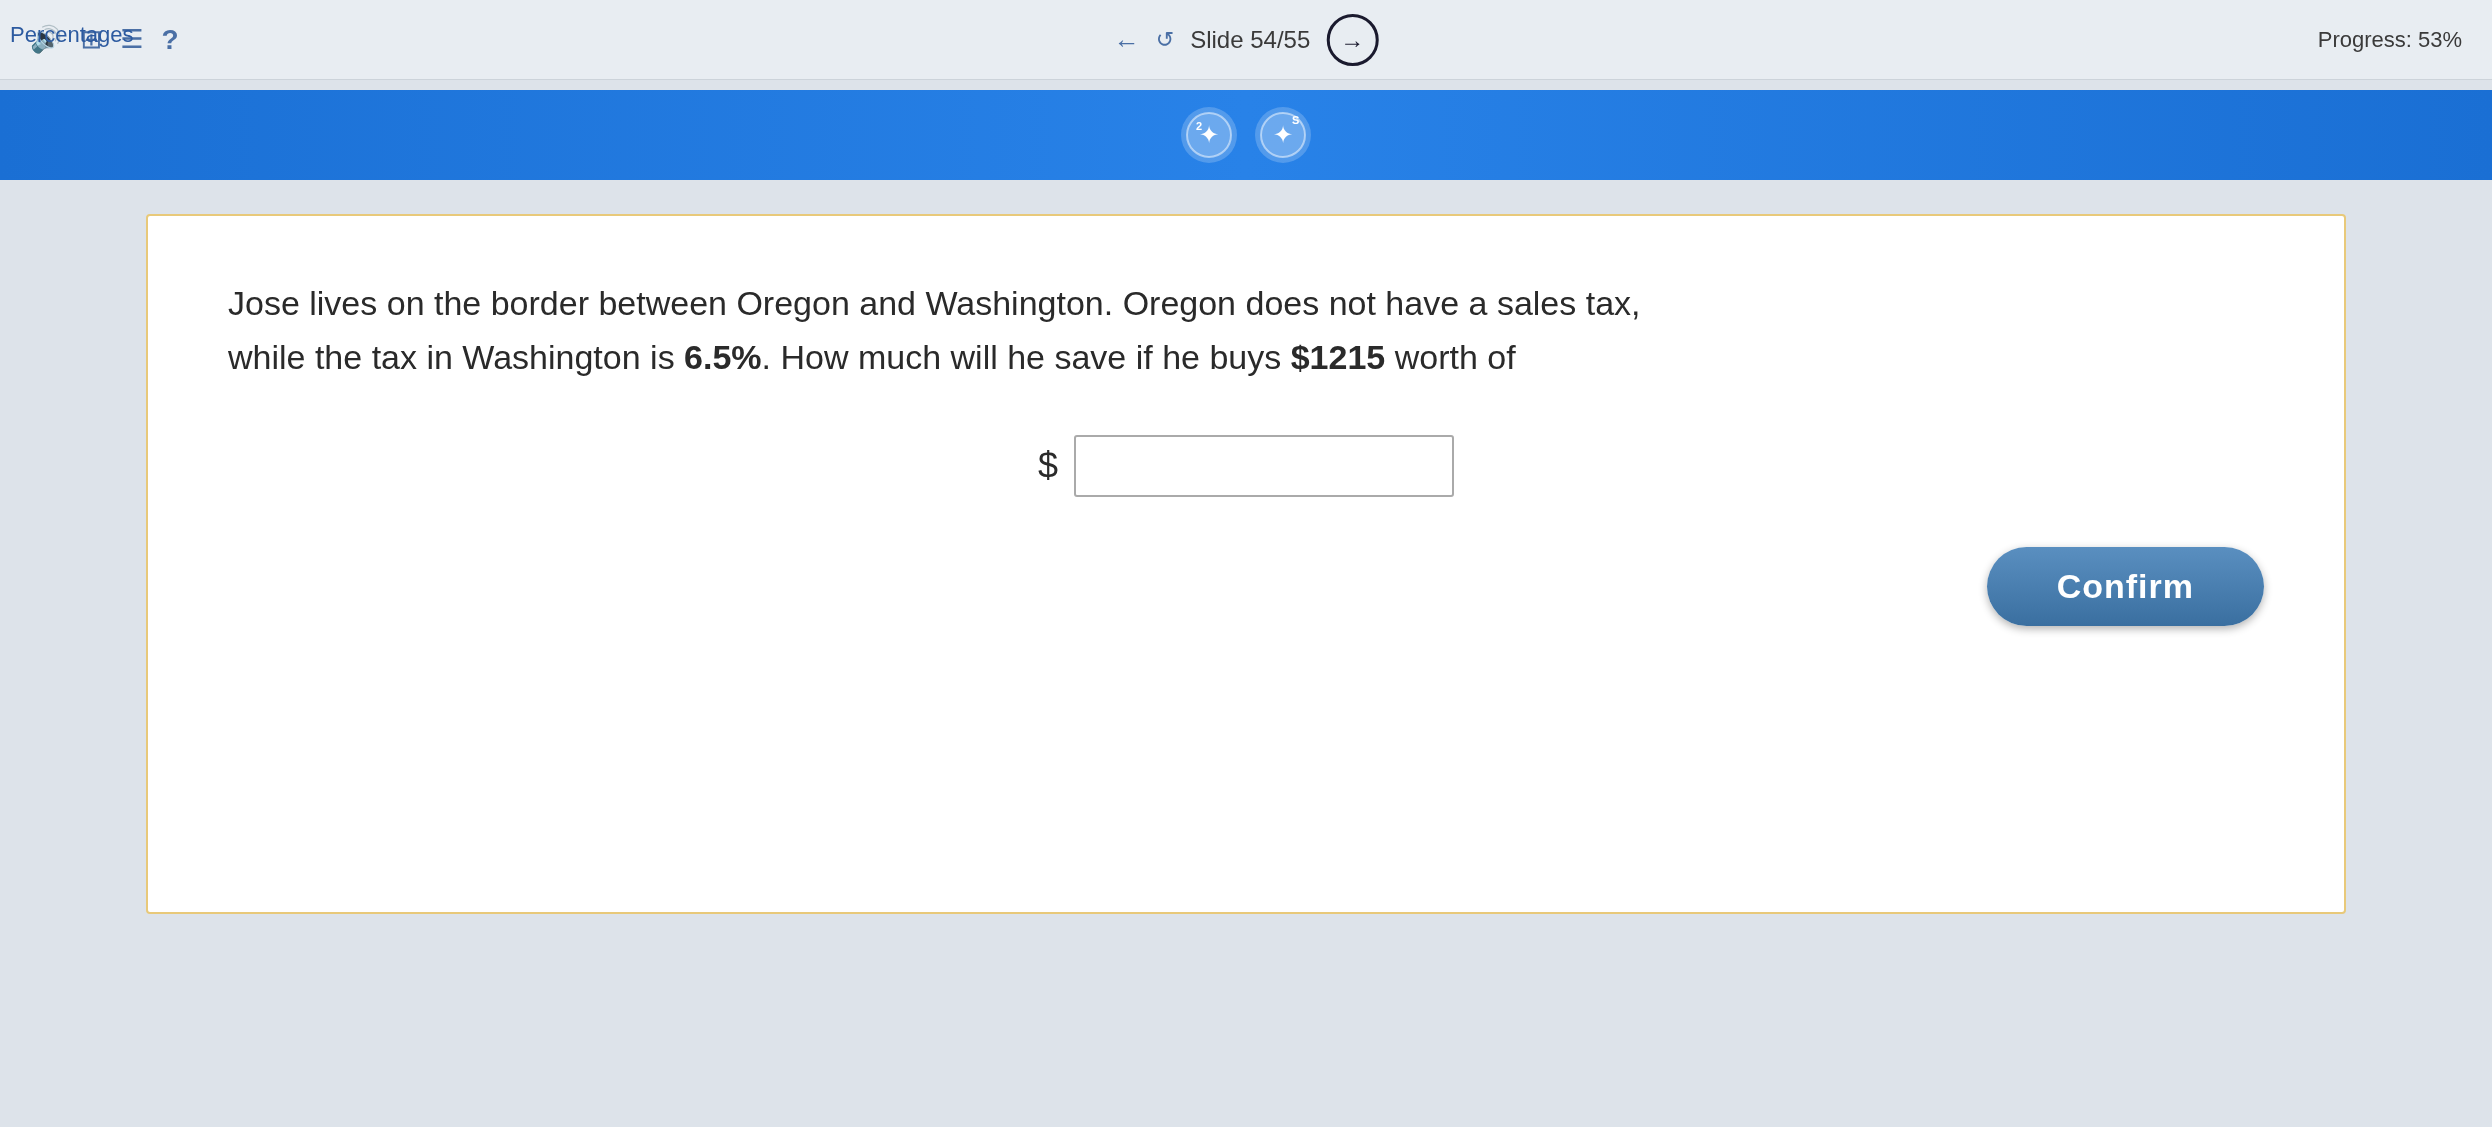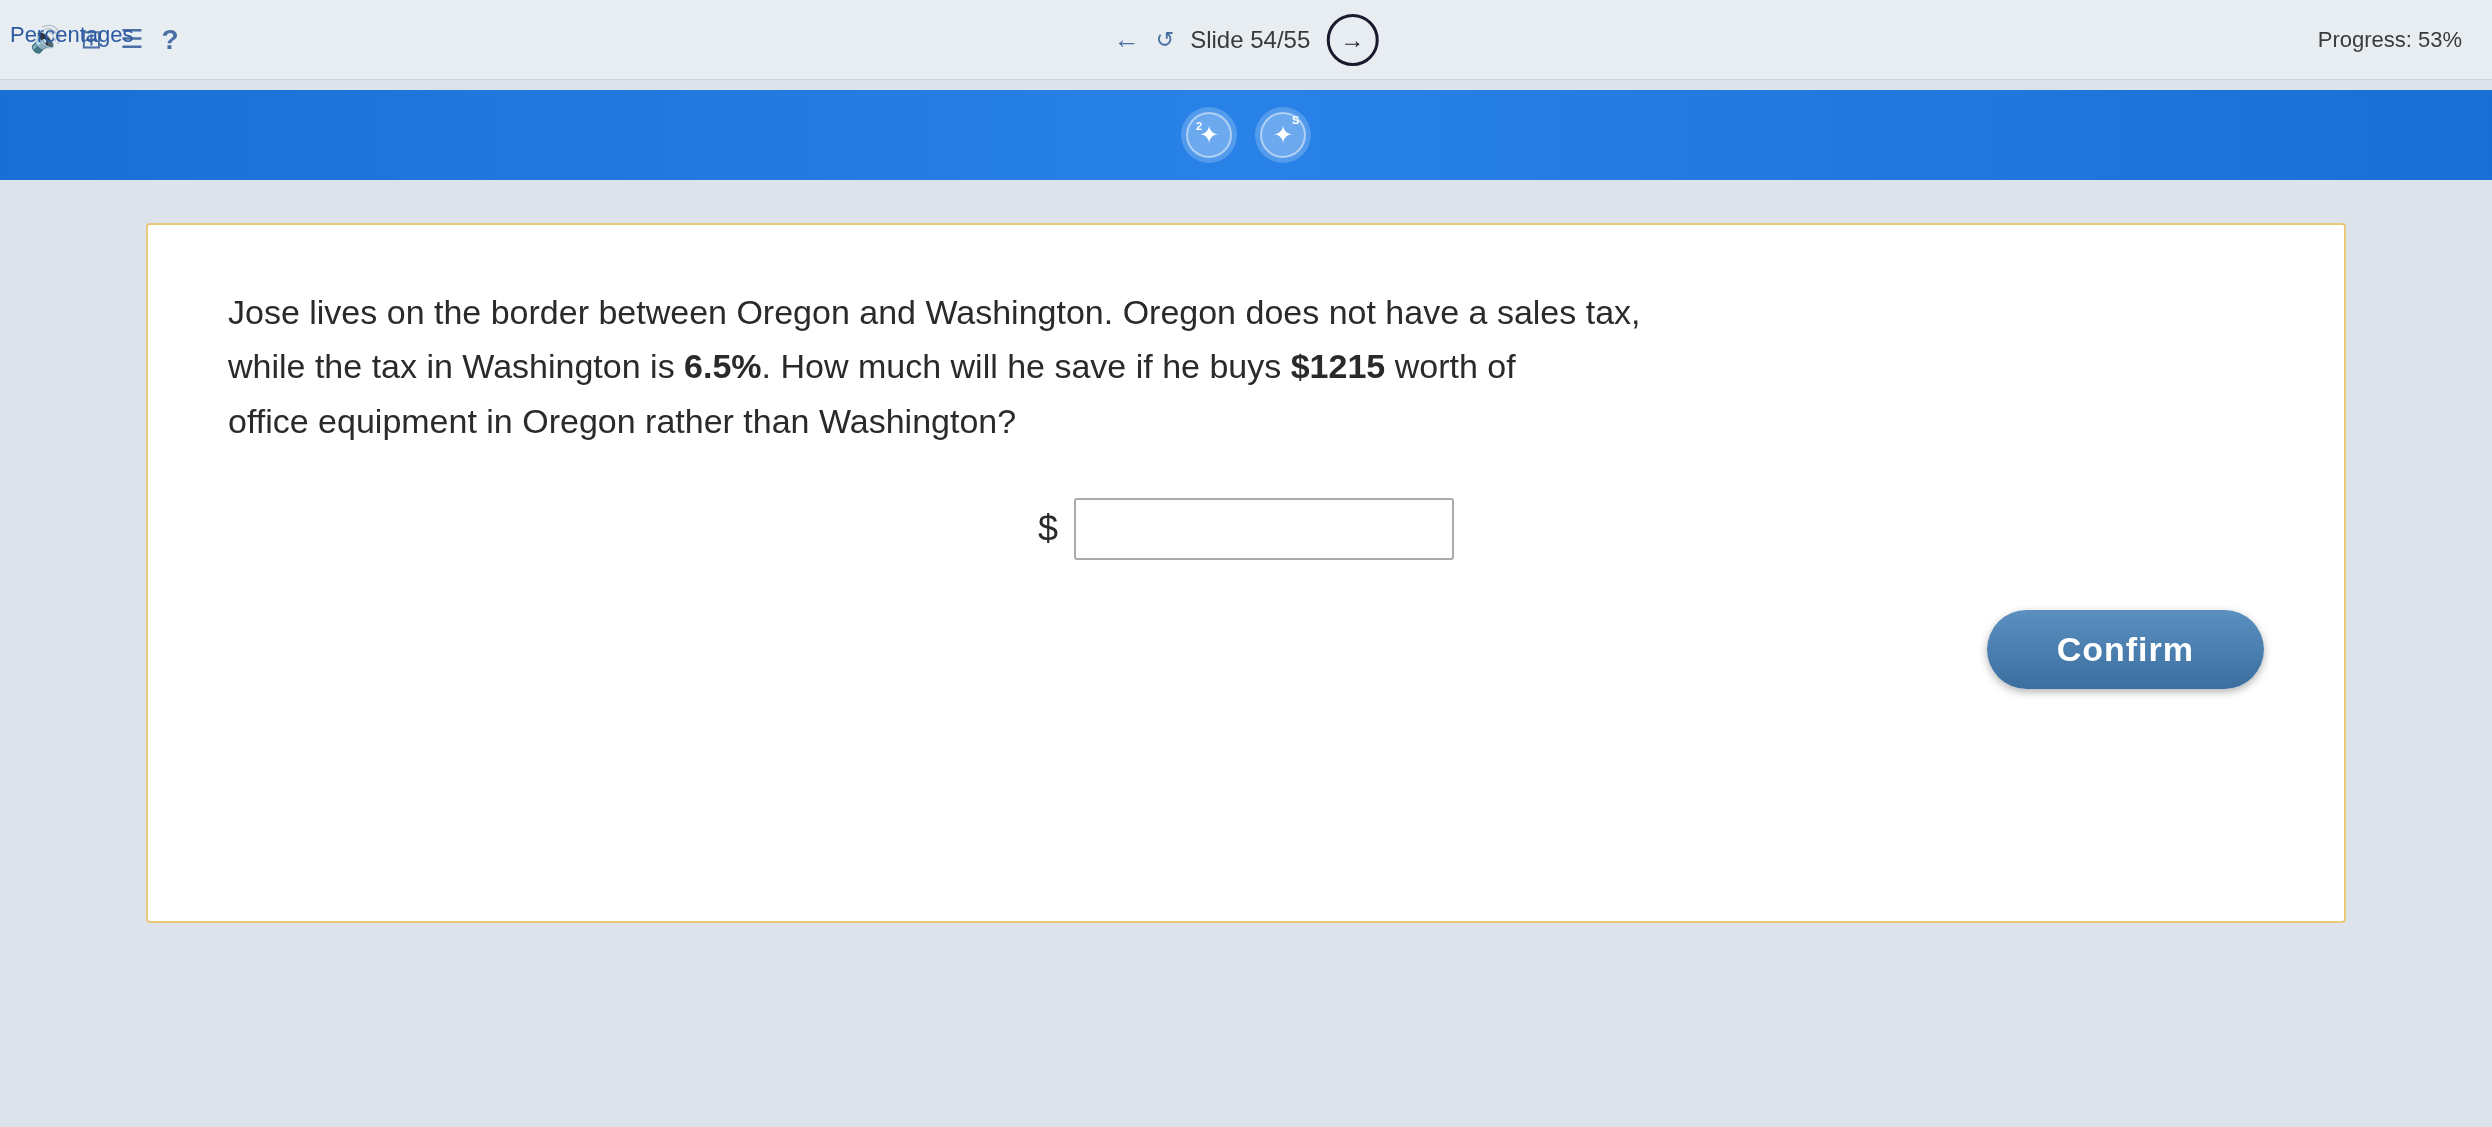--- a/index.html
+++ b/index.html
@@ -108,21 +108,21 @@
     }
 
     .skill-check-title {
       font-size: 38px;
       font-weight: bold;
       color: white;
       letter-spacing: 4px;
     }
 
     .content-area {
-      margin: 43px auto;
+      margin: 34px auto;
       width: 2200px;
       background-color: #fff;
       border: 2px solid #e8c97a;
       border-radius: 4px;
       padding: 60px 80px 80px 80px;
       min-height: 700px;
     }
 
     .question-text {
       font-size: 34px;
@@ -241,21 +241,20 @@
         <text x="25" y="33" text-anchor="middle" font-size="24" fill="white">✦</text>
         <text x="34" y="14" font-size="11" fill="white" font-weight="bold">S</text>
       </svg>
     </div>
   </div>
 
   <div class="content-area">
     <div class="question-text">
       <span>Jose lives on the border between Oregon and Washington. Oregon does not have a sales tax,</span><br>
       <span>while the tax in Washington is </span><strong>6.5%</strong><span>. How much will he save if he buys </span><strong>$1215</strong><span> worth of</span><br>
-      <span>office equipment in Oregon rather than Washington?</span>
     </div>
 
 
     <div class="answer-row">
       <span class="dollar-sign">$</span>
       <input class="answer-input" type="text" placeholder="" style="">
     </div>
 
     <div class="confirm-btn-container">
       <button class="confirm-btn">Confirm</button>

